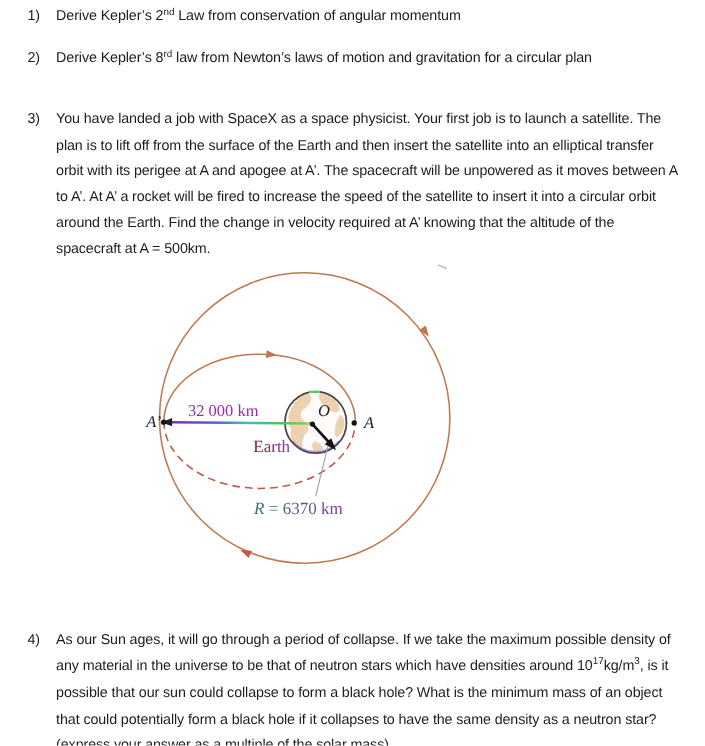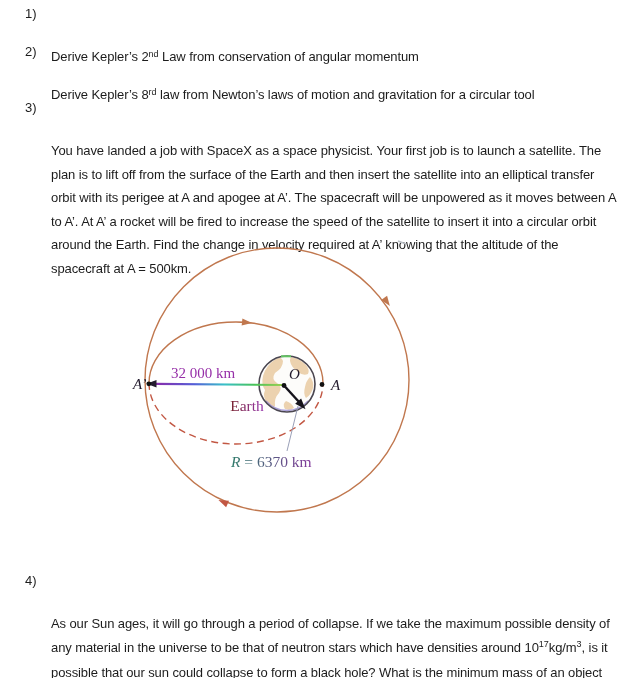--- a/index.html
+++ b/index.html
@@ -14,42 +14,42 @@
   .prob{
     position:absolute;
     left:25px;
     width:594px;
     display:flex;
     font-size:13px;
     line-height:23.5px;
     letter-spacing:-0.1px;
   }
   .prob .num{flex:0 0 26px;}
-  .prob .body{flex:1 1 auto;margin-top:43px;}
+  .prob .body{flex:1 1 auto;}
   .sup{font-size:9px;position:relative;top:-4.5px;letter-spacing:0;}
   #p1{top:2px;}
   #p2{top:40px;}
   #p3{top:96px;}
   #p4{top:569px;}
   svg text{font-family:"Liberation Serif","DejaVu Serif",serif;}
   .lbl-italic{font-style:italic;}
 </style>
 </head>
 <body>
 
 <div class="page">
 
   <div class="prob" id="p1">
     <div class="num">1)</div>
     <div class="body"><span>Derive Kepler’s 2</span><span class="sup">nd</span><span> Law from conservation of angular momentum</span></div>
   </div>
 
   <div class="prob" id="p2">
     <div class="num">2)</div>
-    <div class="body"><span>Derive Kepler’s 8</span><span class="sup">rd</span><span> law from Newton’s laws of motion and gravitation for a circular tool</span></div>
+    <div class="body"><span>Derive Kepler’s 8</span><span class="sup">rd</span><span> law from Newton’s laws of motion and gravitation for a circular plan</span></div>
   </div>
 
   <div class="prob" id="p3">
     <div class="num">3)</div>
     <div class="body">You have landed a job with SpaceX as a space physicist. Your first job is to launch a satellite. The plan is to lift off from the surface of the Earth and then insert the satellite into an elliptical transfer orbit with its perigee at A and apogee at A’. The spacecraft will be unpowered as it moves between A to A’. At A’ a rocket will be fired to increase the speed of the satellite to insert it into a circular orbit around the Earth. Find the change in velocity required at A’ knowing that the altitude of the spacecraft at A = 500km.</div>
   </div>
 
   <svg style="position:absolute;left:0;top:235px;" width="641" height="290" viewBox="0 0 641 290">
     <defs>
       <linearGradient id="shaftGrad" gradientUnits="userSpaceOnUse" x1="153" y1="0" x2="283" y2="0">

